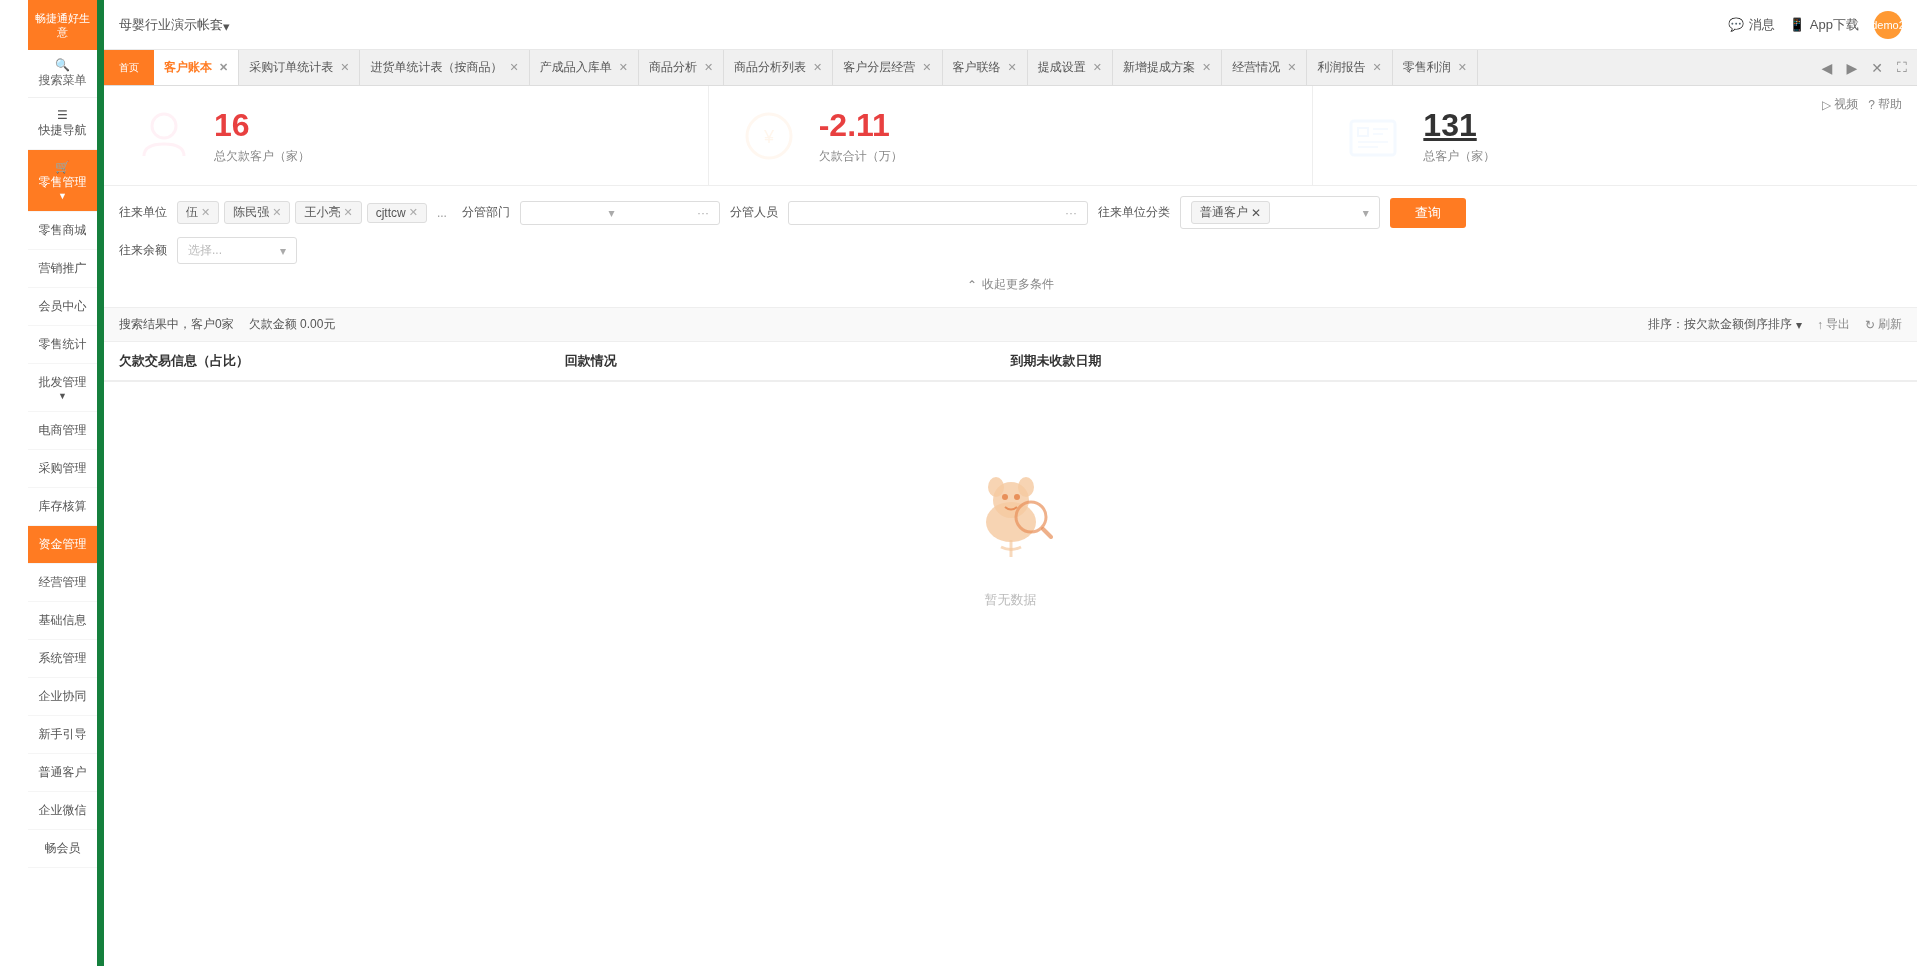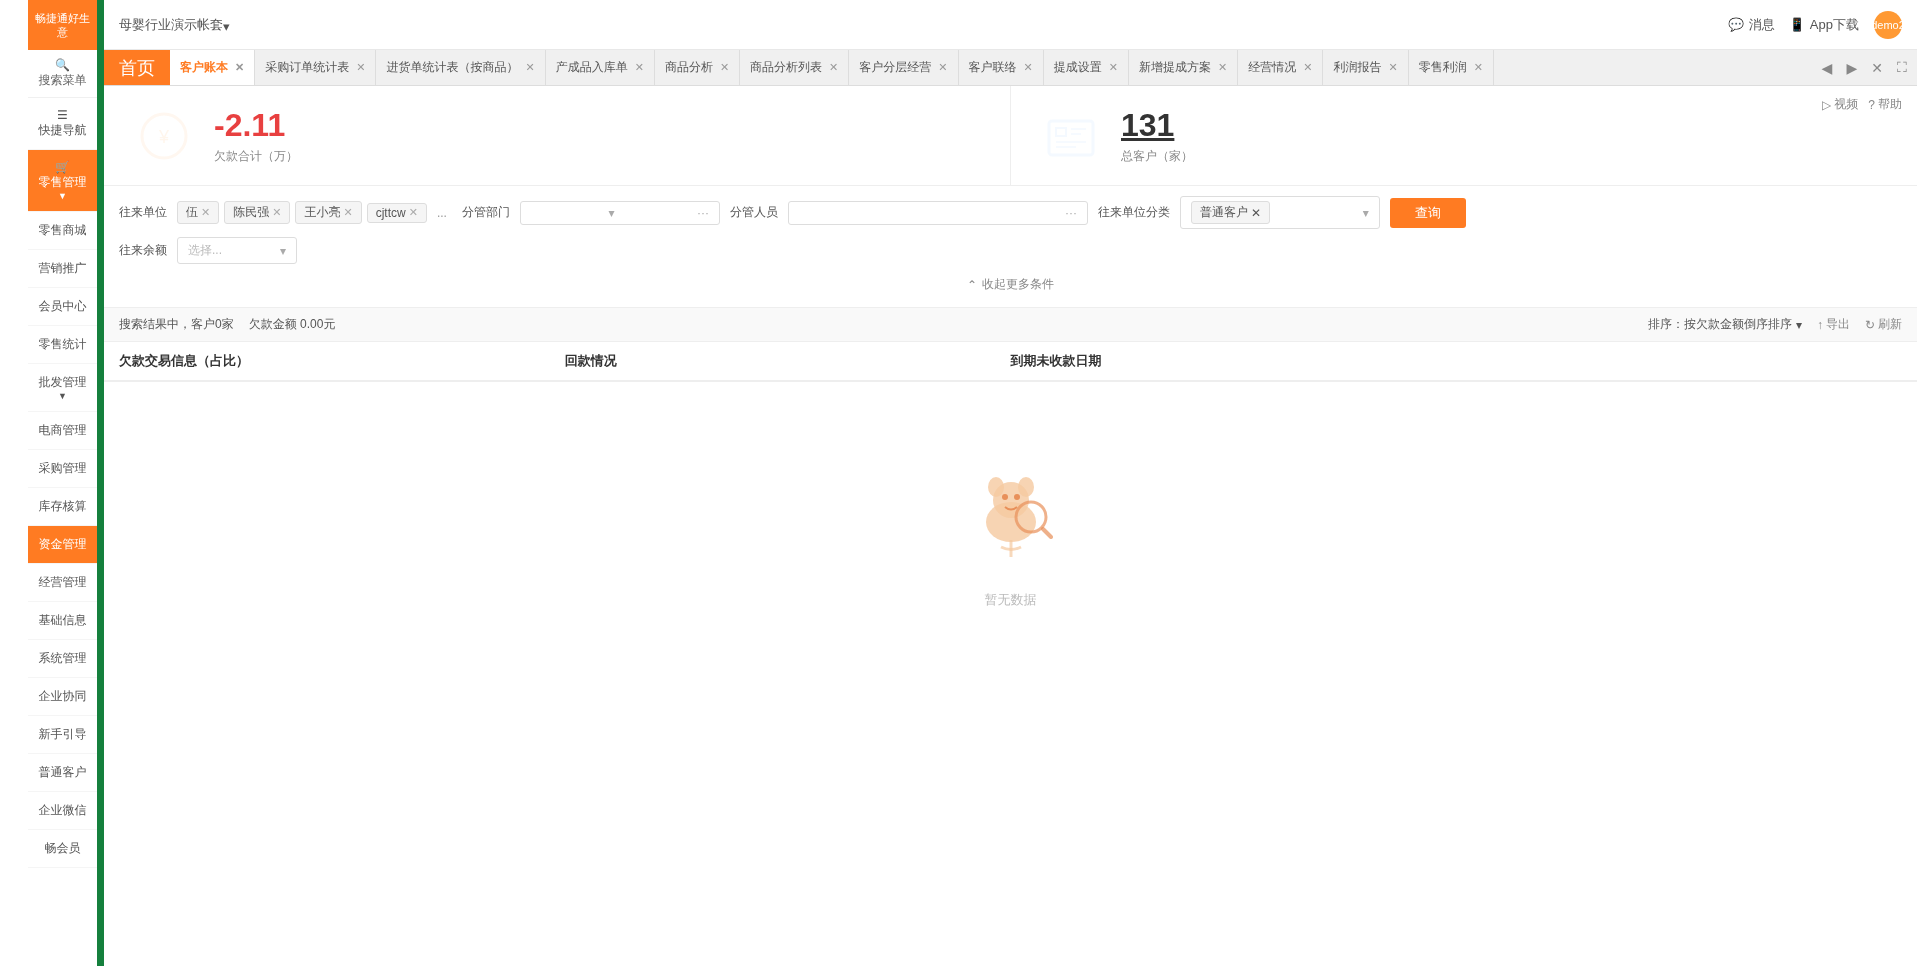--- a/index.html
+++ b/index.html
@@ -117,21 +117,21 @@
     }
     .tab-item.active { background: #fff; color: #ff7b22; font-weight: bold; }
     .tab-item .tab-close { color: #999; font-size: 11px; margin-left: 3px; }
     .tabs-bar-home {
       background: #ff7b22;
       color: #fff;
       padding: 0 15px;
       height: 36px;
       display: flex;
       align-items: center;
-      font-size: 18px;
+      font-size: 10px;
       cursor: pointer;
       white-space: nowrap;
     }
     .tabs-controls {
       margin-left: auto;
       display: flex;
       align-items: center;
       gap: 5px;
       padding-right: 5px;
     }
@@ -516,20 +516,32 @@
       <div class="tabs-control-btn">▶</div>
       <div class="tabs-control-btn">✕</div>
       <div class="tabs-control-btn">⛶</div>
     </div>
   </div>
 
   <div class="content-area">
 
     <div class="stats-row">
 
+      <div class="stat-block">
+        <div class="stat-icon pink">
+          <svg width="60" height="60" viewBox="0 0 60 60" fill="none">
+            <circle cx="30" cy="20" r="12" stroke="#ff6699" stroke-width="3" fill="none" opacity="0.3"></circle>
+            <path d="M10 50 Q10 38 30 38 Q50 38 50 50" stroke="#ff6699" stroke-width="3" fill="none" opacity="0.3"></path>
+          </svg>
+        </div>
+        <div class="stat-info">
+          <div class="stat-value red">16</div>
+          <div class="stat-label">总欠款客户（家）</div>
+        </div>
+      </div>
 
       <div class="stat-block">
         <div class="stat-icon orange">
           <svg width="60" height="60" viewBox="0 0 60 60" fill="none">
             <circle cx="30" cy="30" r="22" stroke="#ff9933" stroke-width="3" fill="none" opacity="0.25"></circle>
             <text x="30" y="37" text-anchor="middle" fill="#ff9933" font-size="18" opacity="0.3">¥</text>
           </svg>
         </div>
         <div class="stat-info">
           <div class="stat-value negative">-2.11</div>

